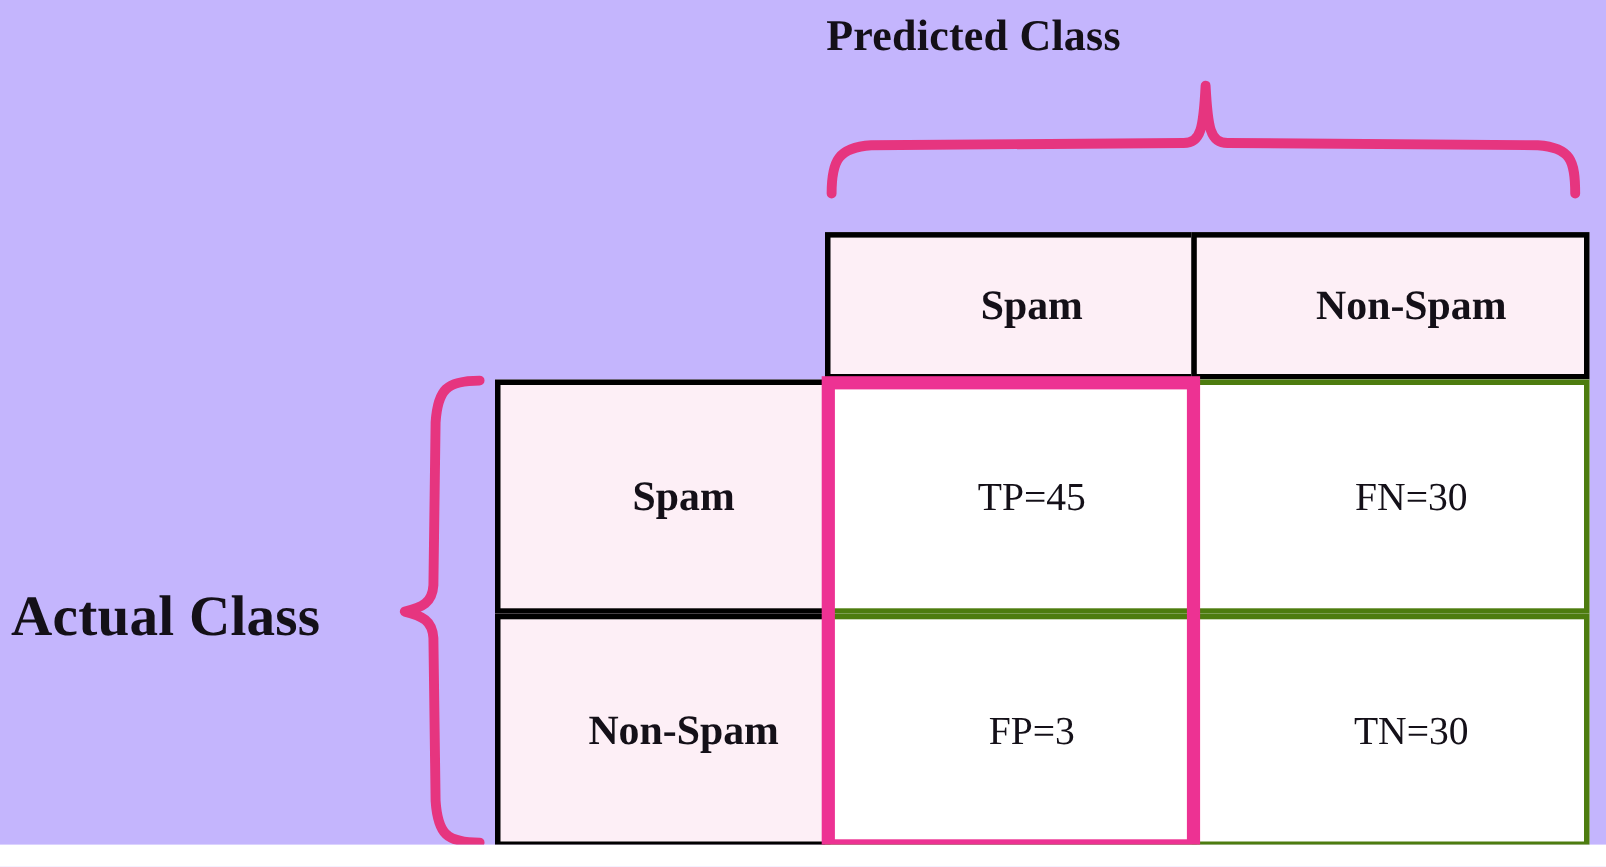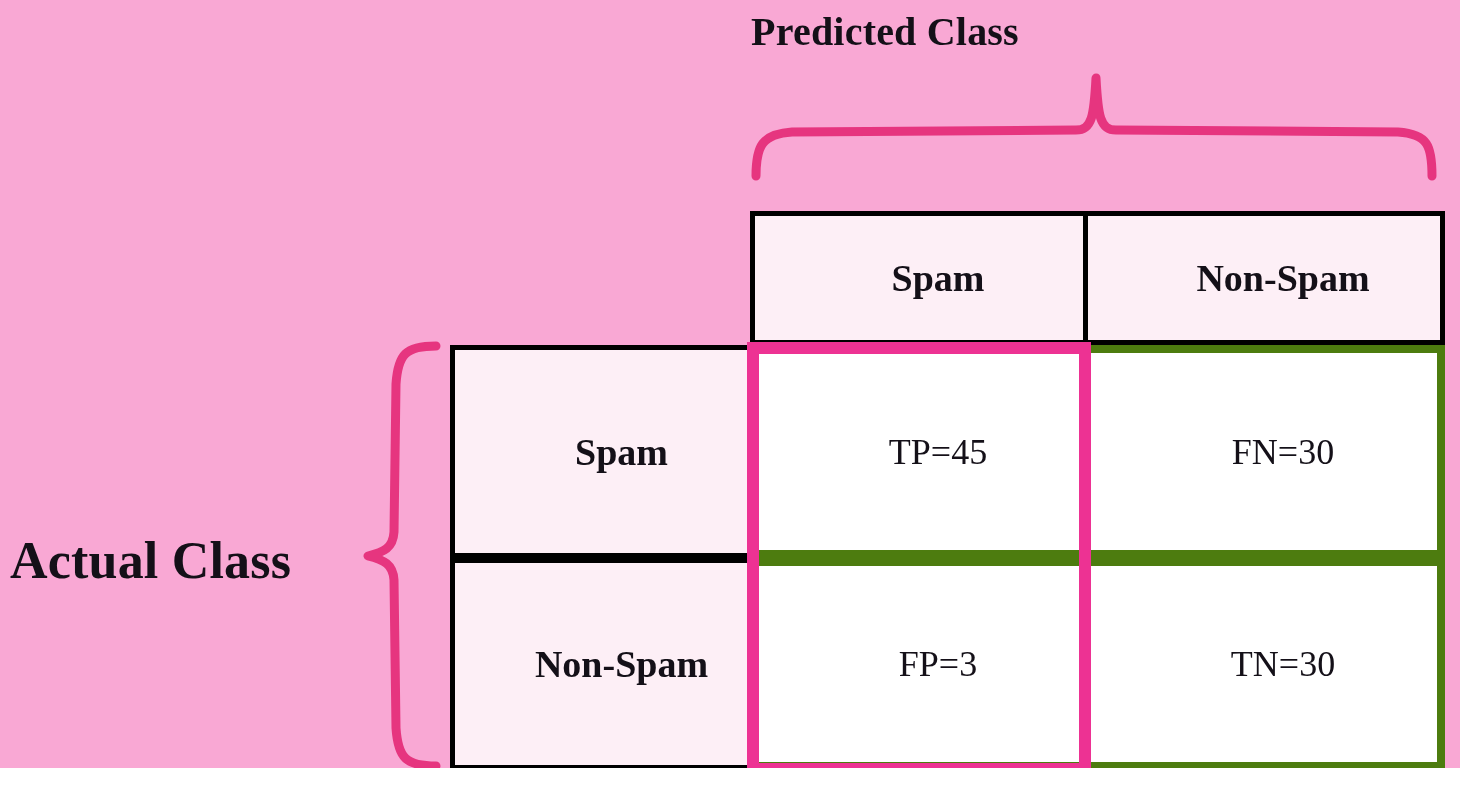--- a/index.html
+++ b/index.html
@@ -8,21 +8,21 @@
     background: #ffffff;
   }
   body {
     font-family: "Liberation Serif", "DejaVu Serif", serif;
     color: #141018;
   }
   #canvas {
     position: relative;
     width: 1460px;
     height: 768px;
-    background: #f9a8d4;
+    background: #c4b5fd;
     overflow: hidden;
   }
 
   
   .axis-title {
     position: absolute;
     font-weight: bold;
     color: #141018;
     white-space: nowrap;
     letter-spacing: 0.2px;
@@ -99,21 +99,21 @@
     color: #141018;
     left: 0;
     width: 305px;
   }
   #rowlabel-spam     { top: 134px; height: 213px; }
   #rowlabel-non-spam { top: 347px; height: 212px; }
 
   
   .data-cell {
     background: #ffffff;
-    border: 8px solid #4d7c0f;
+    border: 5px solid #4d7c0f;
     font-size: 36px;
     font-weight: normal;
     color: #141018;
   }
   #cell-tp { left: 300px; top: 134px; width: 338px; height: 213px; }
   #cell-fn { left: 633px; top: 134px; width: 362px; height: 213px; }
   #cell-fp { left: 300px; top: 347px; width: 338px; height: 212px; }
   #cell-tn { left: 633px; top: 347px; width: 362px; height: 212px; }
 
   

